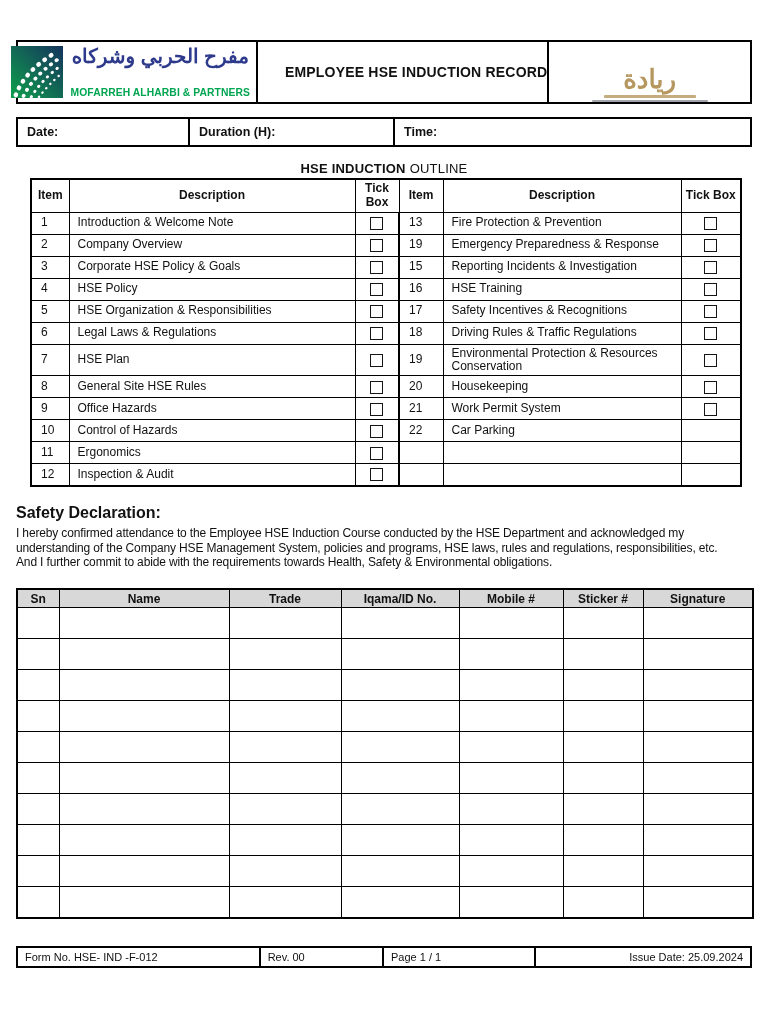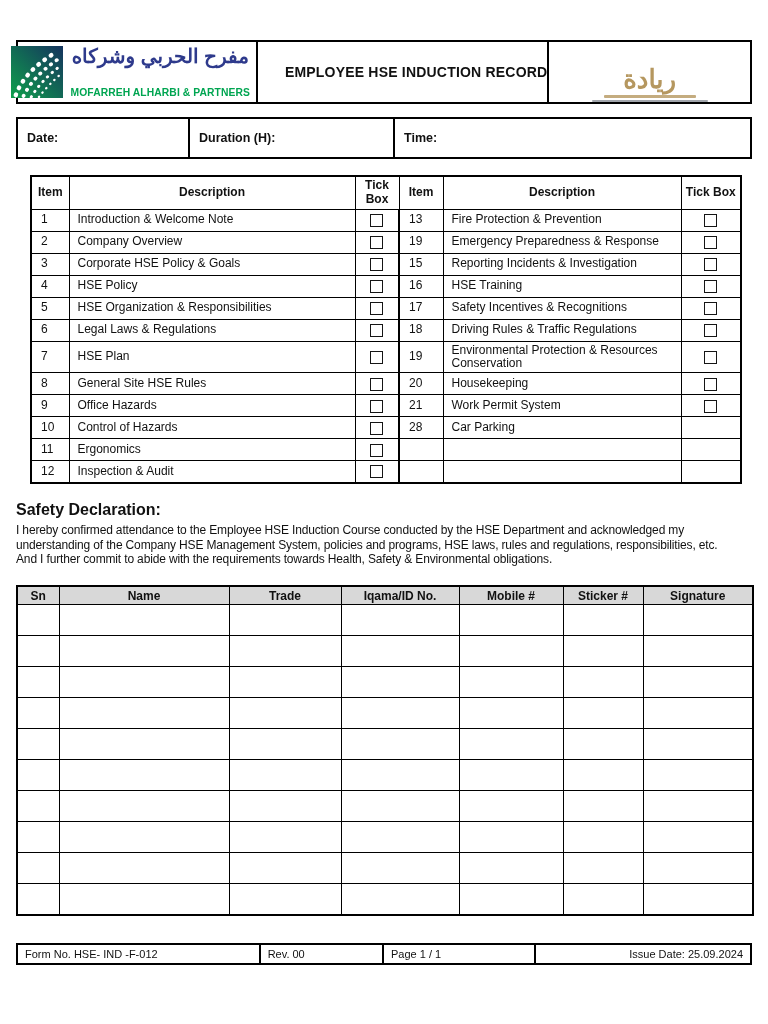--- a/index.html
+++ b/index.html
@@ -17,32 +17,32 @@
   .cell-partner { width:208px; flex-direction:column; }
   .logo-mark { width:52px; height:52px; flex:0 0 auto; }
   .logo-text-wrap { display:flex; flex-direction:column; align-items:center; justify-content:center; }
   .logo-arabic { color:var(--brand-navy,#2e3a8c); font-size:20px; font-weight:bold; line-height:1.05; direction:rtl; }
   .logo-english { color:var(--brand-green,#00a551); font-size:10.3px; font-weight:bold; letter-spacing:.1px; margin-top:20px; white-space:nowrap; }
   .partner-arabic { color:var(--partner-gold,#b5975f); font-size:26px; font-weight:bold; line-height:1; direction:rtl; }
   .partner-line1 { width:92px; height:3px; background:var(--partner-gold,#b5975f); opacity:.8; margin-top:3px; border-radius:1px; }
   .partner-line2 { width:116px; height:2px; background:#8a8f96; opacity:.8; margin-top:2px; border-radius:1px; }
 
   
-  .info-bar { margin-top:13px; width:736px; height:42px; border:2px solid #000; display:flex; font-size:12.5px; }
+  .info-bar { margin-top:13px; width:736px; height:30px; border:2px solid #000; display:flex; font-size:12.5px; }
   .info-cell { border-right:2px solid #000; display:flex; align-items:center; padding-left:9px; gap:5px; }
   .info-cell:last-child { border-right:none; }
   .info-label { font-weight:bold; }
   .w-date{width:172px;} .w-time{width:163px;} .w-duration{width:205px;} .w-location{width:192px;}
 
   
   .outline-heading { margin-top:14px; text-align:center; font-size:13px; letter-spacing:.2px; }
   .outline-heading .hb { font-weight:bold; }
   .outline-heading .hr { font-weight:normal; margin-left:4px; }
   table { border-collapse:collapse; }
-  .outline-table { margin:16px auto 0 14px; width:710px; border:2px solid #000; table-layout:fixed; font-size:12px; }
+  .outline-table { margin:2px auto 0 14px; width:710px; border:2px solid #000; table-layout:fixed; font-size:12px; }
   .outline-table th, .outline-table td { border:1.5px solid #000; }
   .outline-table th { font-weight:bold; text-align:center; padding:2px 1px; line-height:1.15; height:30px; }
   .outline-table td { height:22px; line-height:1.12; }
   .col-item{width:38px;} .col-desc{width:286px;} .col-tick{width:44px;}
   .col-item-r{width:44px;} .col-desc-r{width:238px;} .col-tick-r{width:60px;}
   td.c-item { padding-left:9px; }
   td.c-desc { padding:2px 4px 2px 8px; }
   td.c-tick { text-align:center; }
   td.c-div { border-left-width:2.5px; }
   .checkbox { display:inline-block; width:13px; height:13px; border:1.6px solid #151515; background:#fff; vertical-align:middle; }
@@ -104,20 +104,23 @@
         <span class="info-label">Date:</span>
       </div>
       <div class="info-cell w-duration">
         <span class="info-label">Duration (H):</span>
       </div>
       <div class="info-cell w-time">
         <span class="info-label">Time:</span>
       </div>
     </div>
 
+    <div class="outline-heading">
+      <span class="hb">HSE INDUCTION</span><span class="hr">OUTLINE</span>
+    </div>
 
     <table class="outline-table">
       <colgroup>
         <col class="col-item">
           <col class="col-desc">
           <col class="col-tick">
         <col class="col-item-r">
           <col class="col-desc-r">
           <col class="col-tick-r">
       </colgroup>
@@ -201,21 +204,21 @@
             <td class="c-desc">Office Hazards</td>
             <td class="c-tick"><span class="checkbox"></span></td>
             <td class="c-item c-div">21</td>
             <td class="c-desc">Work Permit System</td>
             <td class="c-tick"><span class="checkbox"></span></td>
           </tr>
           <tr>
             <td class="c-item">10</td>
             <td class="c-desc">Control of Hazards</td>
             <td class="c-tick"><span class="checkbox"></span></td>
-            <td class="c-item c-div">28</td>
+            <td class="c-item c-div">22</td>
             <td class="c-desc">Car Parking</td>
             <td class="c-tick"></td>
           </tr>
           <tr>
             <td class="c-item">11</td>
             <td class="c-desc">Ergonomics</td>
             <td class="c-tick"><span class="checkbox"></span></td>
             <td class="c-item c-div"></td>
             <td class="c-desc"></td>
             <td class="c-tick"></td>

